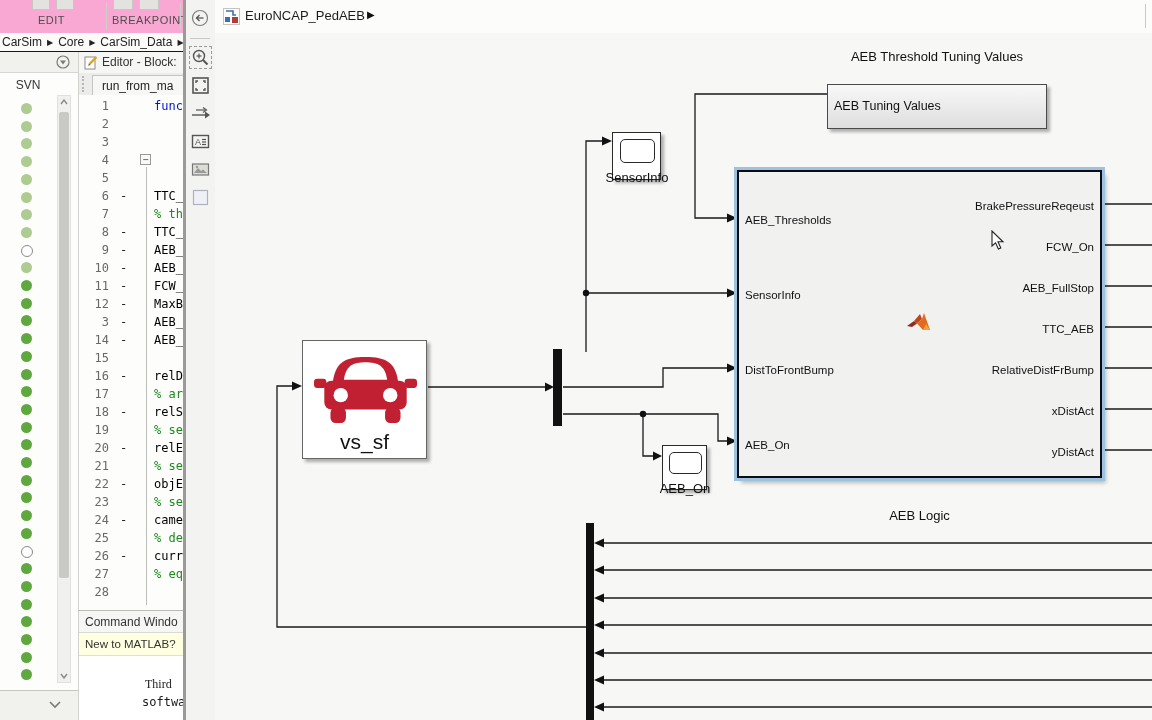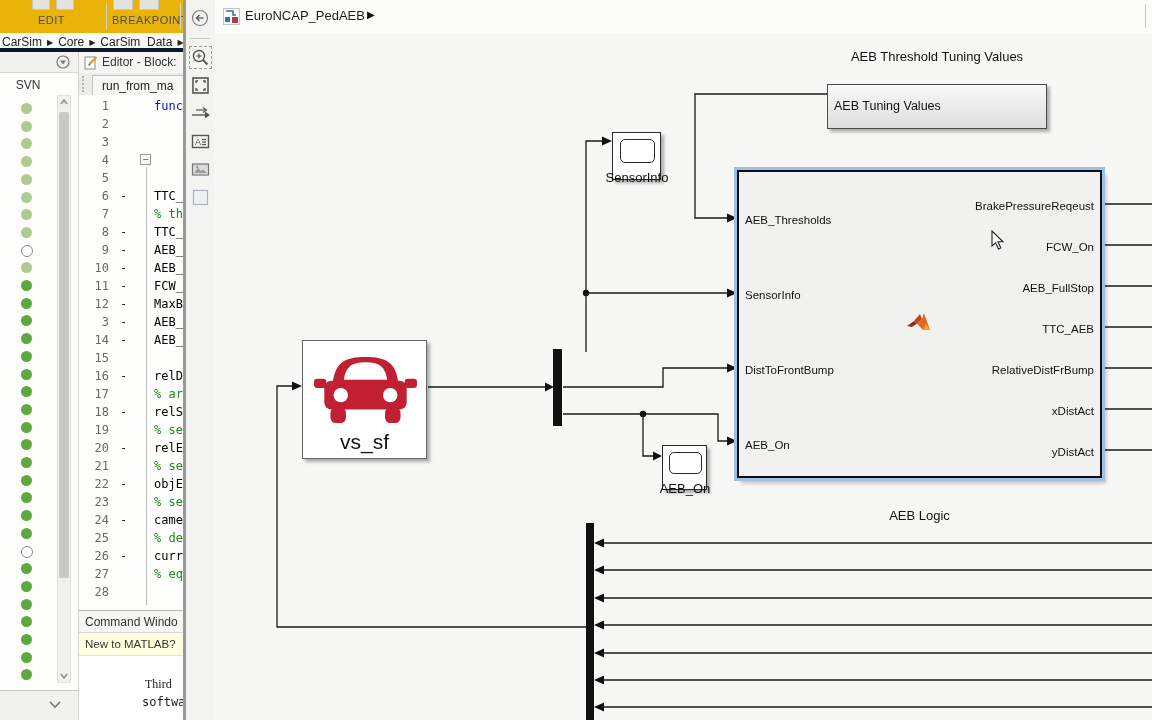--- a/index.html
+++ b/index.html
@@ -1,24 +1,24 @@
 <!DOCTYPE html>
 <html><head>
 <meta charset="utf-8">
 <style>
   html,body{margin:0;padding:0;background:#ddd;}
   #app{position:relative;width:1152px;height:720px;overflow:hidden;
        font-family:"Liberation Sans",sans-serif;background:#f7f7f5;}
   .abs{position:absolute;}
   
-  .toolstrip{left:0;top:0;width:183px;height:33px;background:#eab308;border-bottom:1px solid #cdcdc9;}
+  .toolstrip{left:0;top:0;width:183px;height:33px;background:#f9a8d4;border-bottom:1px solid #cdcdc9;}
   .ts-icon{position:absolute;top:0;height:9px;background:#e2e3df;border:1px solid #c6c7c2;border-top:none;}
   .ts-label{position:absolute;top:14px;font-size:11px;color:#4e4e4c;letter-spacing:.5px;}
   .ts-div{position:absolute;top:3px;width:1px;height:27px;background:#cfcfca;}
-  .breadcrumb{left:0;top:33px;width:183px;height:19px;background:#fafaf8;border-bottom:4px solid #0f172a;
+  .breadcrumb{left:0;top:33px;width:183px;height:19px;background:#fafaf8;border-bottom:1px solid #0f172a;
               font-size:12px;color:#222;line-height:19px;white-space:nowrap;overflow:hidden;padding-left:2px;box-sizing:border-box;}
   .bc-sep{font-size:8px;color:#222;margin:0 5px;position:relative;top:-1px;}
   .svn-panel{left:0;top:52px;width:78px;height:638px;background:#fdfdfc;border-right:1px solid #cfcfca;}
   .svn-head{position:absolute;left:0;top:0;width:100%;height:20px;background:#f1f1ee;border-bottom:1px solid #d6d6d2;}
   .svn-title{position:absolute;left:0;top:26px;width:56px;text-align:center;font-size:12px;color:#333;}
   .dot{position:absolute;width:11px;height:11px;border-radius:50%;}
   .dot.light{background:#aecb92;}
   .dot.dark{background:#5fa83f;}
   .dot.empty{background:#fff;border:1px solid #8a8a8a;width:10px;height:10px;}
   .scrollbar{position:absolute;left:57px;top:43px;width:14px;height:588px;background:#f0f0ee;border:1px solid #e0e0dc;box-sizing:border-box;}

